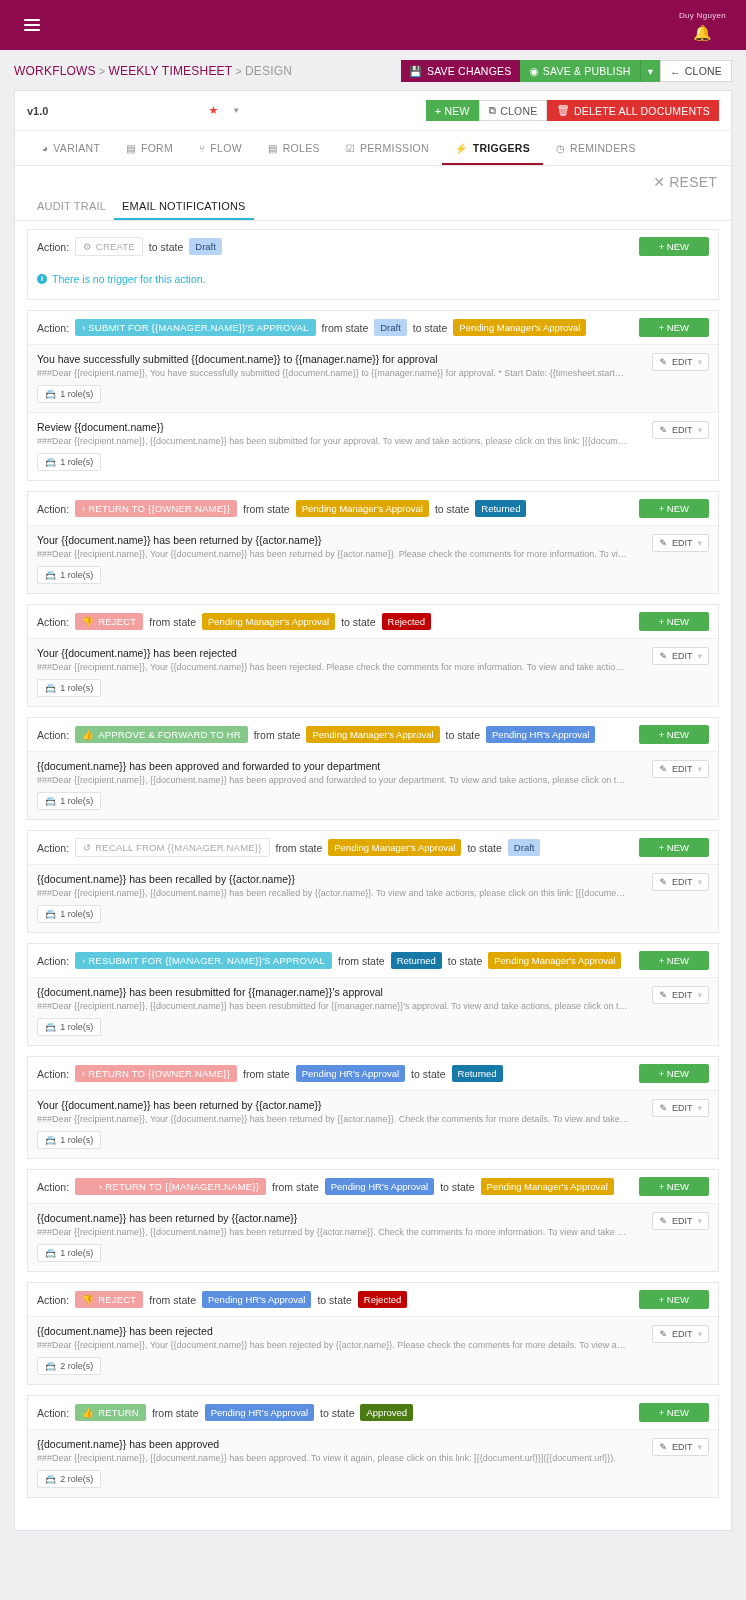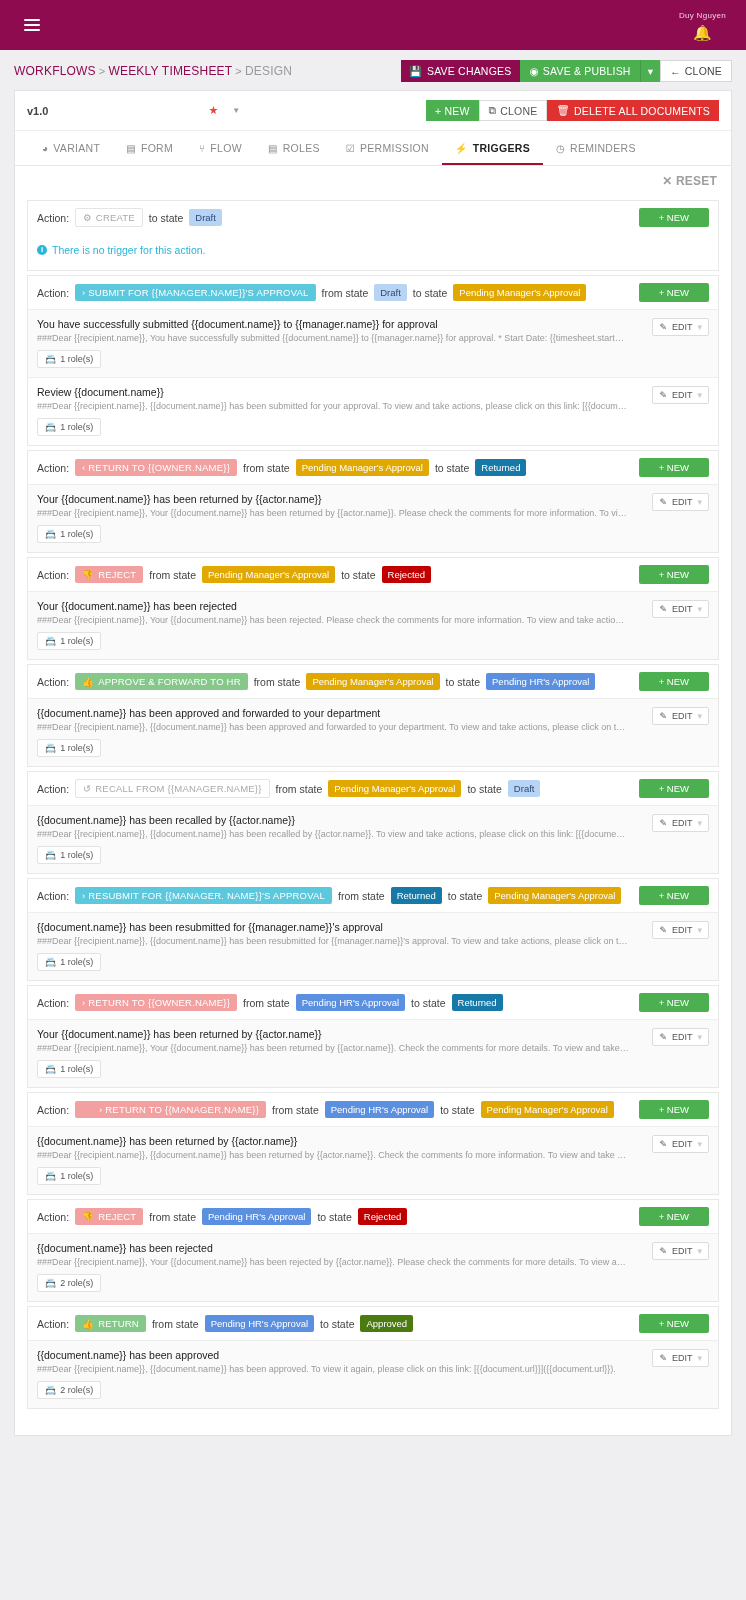--- a/index.html
+++ b/index.html
@@ -61,31 +61,31 @@
 
   
   .tabs{ display:flex; padding:0 14px; border-bottom:1px solid #e6e6e6; background:#fff;}
   .tab{ display:flex; align-items:center; gap:5px; padding:11px 13px 9px 13px; font-size:10.5px;
         color:#8a8a8a; cursor:pointer; letter-spacing:.3px; border-bottom:2px solid transparent;
         text-transform:uppercase; }
   .tab.active{ color:#222; font-weight:bold; border-bottom-color:#a0112f; }
   .tab .ti{ font-size:10px; }
 
   .resetrow{ display:flex; justify-content:flex-end; padding:8px 14px 4px 14px; background:#fff;}
-  .reset{ color:#9e9e9e; font-size:12px; cursor:pointer; letter-spacing:.2px;font-weight:bold;}
+  .reset{ color:#9e9e9e; font-size:14px; cursor:pointer; letter-spacing:.2px;}
 
   .subtabs{ display:flex; gap:0; padding:0 8px 0 14px; border-bottom:1px solid #e6e6e6; background:#fff;}
   .subtab{ padding:6px 8px 6px 8px; font-size:11px; color:#9b9b9b; cursor:pointer; letter-spacing:.2px;
            border-bottom:2px solid transparent; text-transform:uppercase;}
   .subtab.active{ color:#222; border-bottom-color:#29b6d8; }
 
   .body{ background:#fff; padding:8px 12px 22px 12px; }
 
   
-  .card{ border:1px solid #e8e8e8; margin-bottom:4px; background:#fff; }
+  .card{ border:1px solid #e8e8e8; margin-bottom:10px; background:#fff; }
   .cardhead{ display:flex; align-items:center; padding:7px 9px; background:#fff; }
   .lbl{ font-size:10.5px; color:#444; margin-right:6px; white-space:nowrap;}
   .chip{ display:inline-flex; align-items:center; gap:4px; font-size:9.5px; padding:3px 7px;
          border-radius:2px; color:#fff; white-space:nowrap; letter-spacing:.2px; }
   .chip.outline{ background:#fff; border:1px solid #e4e4e4; color:#a9a9a9;}
   .state{ display:inline-block; font-size:9.5px; padding:3px 6px; border-radius:2px; white-space:nowrap;}
   .mid{ font-size:10.5px; color:#444; margin:0 6px; white-space:nowrap;}
   .newbtn{ margin-left:auto; background:#4caf50; color:#fff; font-size:9.5px; padding:4px 20px;
            border:none; cursor:pointer; border-radius:2px; font-family:"Liberation Sans", sans-serif;}
 
@@ -197,20 +197,24 @@
       </div>
   </div>
 
   <div class="resetrow">
     <span class="reset">
       <span>✕</span>
       <span>RESET</span>
     </span>
   </div>
 
+  <div class="subtabs">
+    <div class="subtab">AUDIT TRAIL</div>
+    <div class="subtab active">EMAIL NOTIFICATIONS</div>
+  </div>
 
   <div class="body" id="cards-body">
       <div class="card">
         <div class="cardhead">
           <span class="lbl">Action:</span>
           <span class="chip outline">
             <span>⚙</span>
             <span>CREATE</span>
           </span>
           <span class="mid">to state</span>

